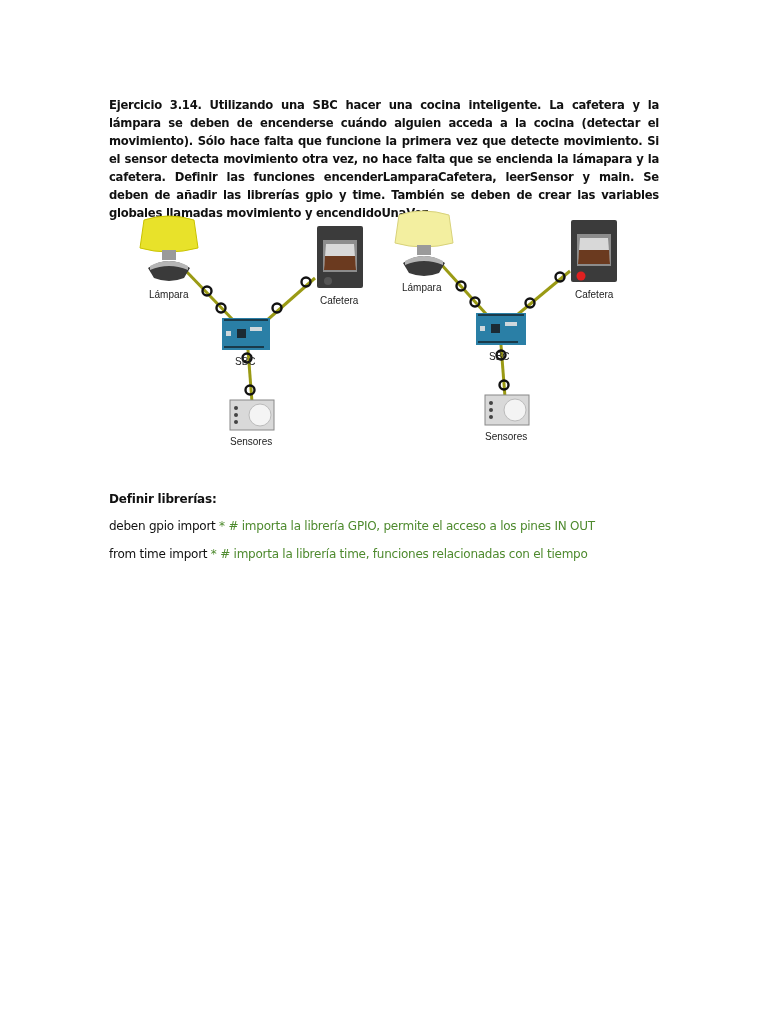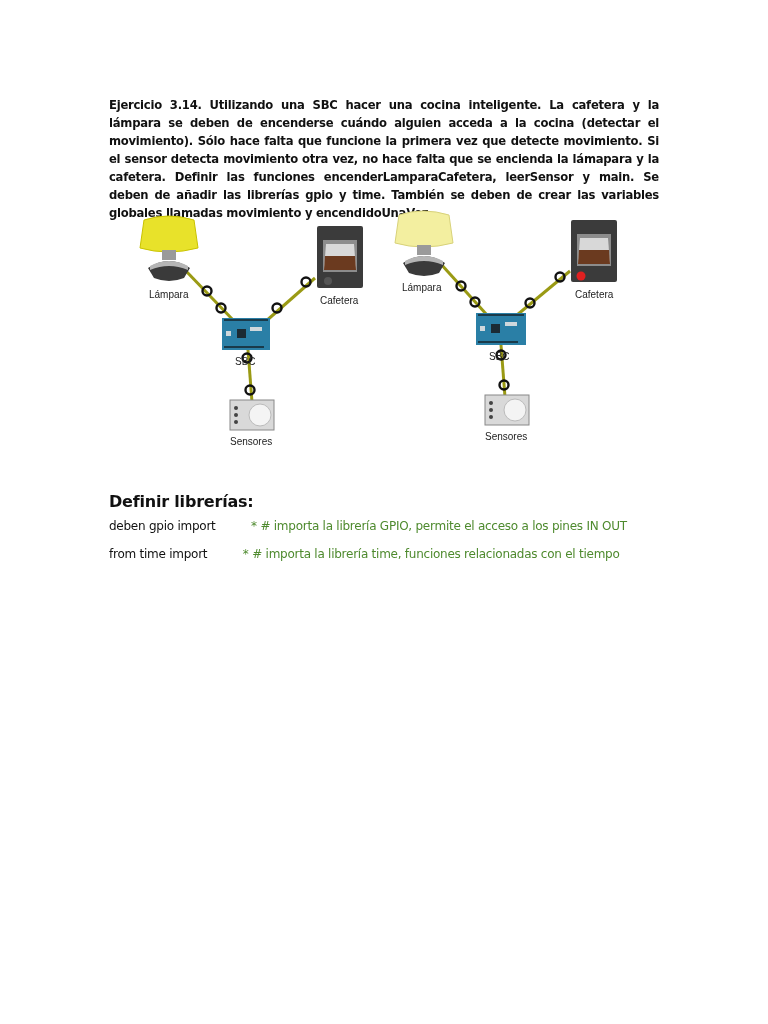--- a/index.html
+++ b/index.html
@@ -10,28 +10,28 @@
     font-family: "DejaVu Sans", "Liberation Sans", sans-serif;
     font-size: 11.6px; line-height: 18px; font-weight: bold;
     text-align: justify; letter-spacing: -0.25px; color: #111;
   }
   .diagram { position: absolute; }
   .diagram svg { display: block; }
   .lbl { font-family: "Liberation Sans", "DejaVu Sans", sans-serif; font-size: 10px; fill: #222; }
   .heading {
     position: absolute; left: 109px; top: 492px;
     font-family: "DejaVu Sans", "Liberation Sans", sans-serif;
-    font-size: 16px; font-weight: bold; color: #111; letter-spacing: -0.2px;
+    font-size: 12px; font-weight: bold; color: #111; letter-spacing: -0.2px;
   }
   .code-line {
     position: absolute; left: 109px;
     font-family: "DejaVu Sans", "Liberation Sans", sans-serif;
     font-size: 12px; color: #111; letter-spacing: -0.25px; white-space: nowrap;
   }
-  .comment { color: #4e8a2e; margin-left: 32px; }
+  .comment { color: #4e8a2e; }
   .l1 { top: 519px; }
   .l2 { top: 547px; }
 </style>
 </head>
 <body>
 
 <div class="page">
 
   <p class="para">Ejercicio 3.14. Utilizando una SBC hacer una cocina inteligente. La cafetera y la lámpara se deben de encenderse cuándo alguien acceda a la cocina (detectar el movimiento). Sólo hace falta que funcione la primera vez que detecte movimiento. Si el sensor detecta movimiento otra vez, no hace falta que se encienda la lámapara y la cafetera. Definir las funciones encenderLamparaCafetera, leerSensor y main. Se deben de añadir las librerías gpio y time. También se deben de crear las variables globales llamadas movimiento y encendidoUnaVez.</p>
 

